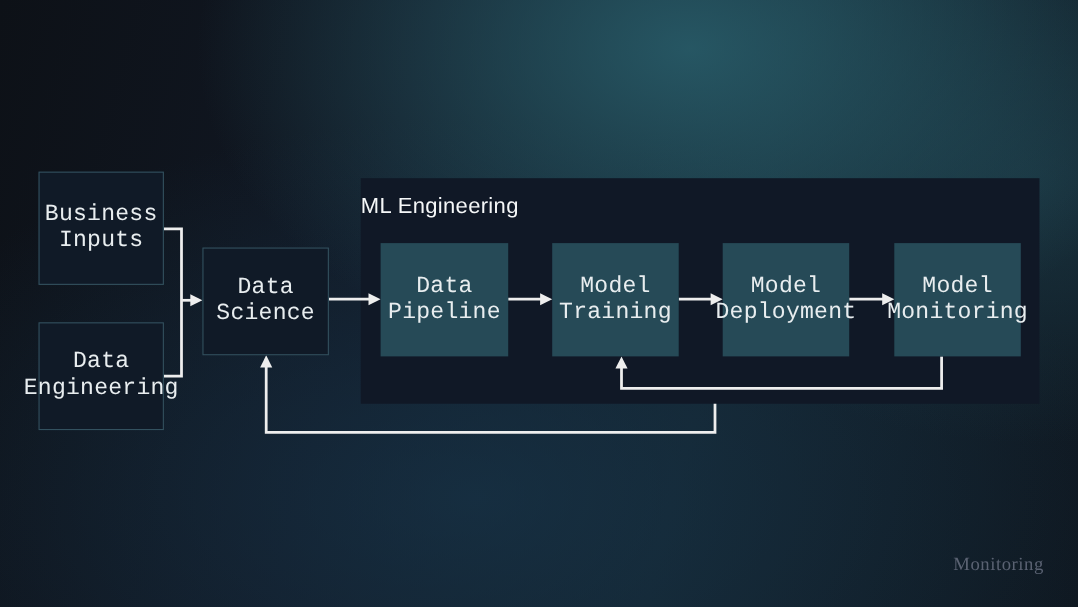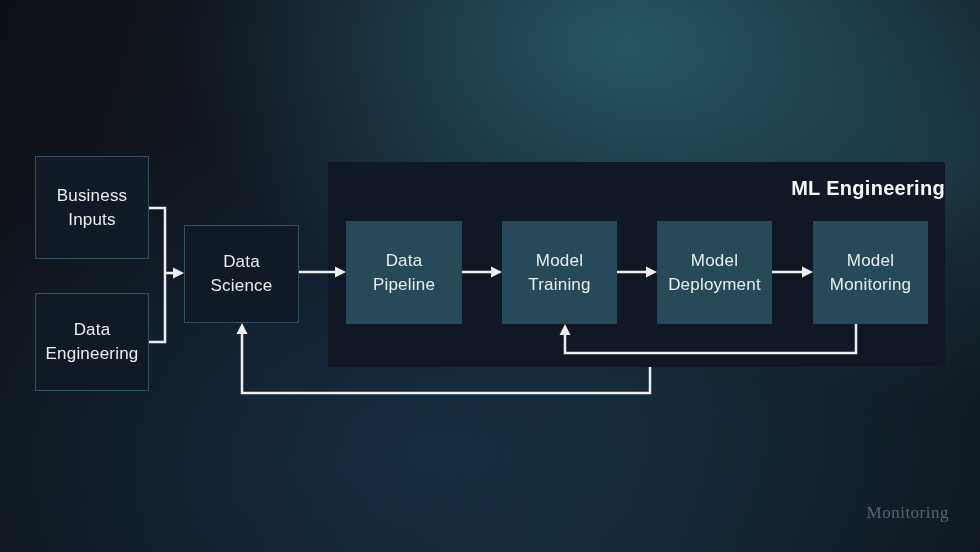--- a/index.html
+++ b/index.html
@@ -20,25 +20,26 @@
       linear-gradient(105deg, #0d1117 0%, #111824 35%, #13222d 65%, #0f1821 100%);
   }
 
   .node {
     position: absolute;
     display: flex;
     align-items: center;
     justify-content: center;
     text-align: center;
     white-space: pre-line;
-    font-size: 17px;
+    font-size: 21px;
     line-height: 24px;
     letter-spacing: 0.2px;
     box-sizing: border-box;
     z-index: 3;
+    font-family: Liberation Mono, monospace;
   }
   .node.input-node {
     background: var(--input-box-fill, #101a27);
     border: 1px solid var(--input-box-border, #33515f);
     color: var(--node-text, #e8edef);
   }
   .node.stage-node {
     background: var(--stage-box-fill, #264a57);
     color: var(--node-text, #eef2f3);
   }
@@ -47,23 +48,23 @@
     position: absolute;
     left: 328px; top: 162px;
     width: 617px; height: 205px;
     background: var(--group-fill, #101826);
     z-index: 1;
   }
   .ml-group .ml-title {
     position: absolute;
     left: 0; top: 15px;
     width: 100%;
-    text-align: right;
+    text-align: left;
     font-size: 20px;
-    font-weight: bold;
+    font-weight: normal;
     letter-spacing: 0.3px;
     color: var(--title-text, #f5f7f8);
   }
 
   svg.connectors {
     position: absolute;
     left: 0; top: 0;
     width: 980px; height: 552px;
     z-index: 2;
     pointer-events: none;

